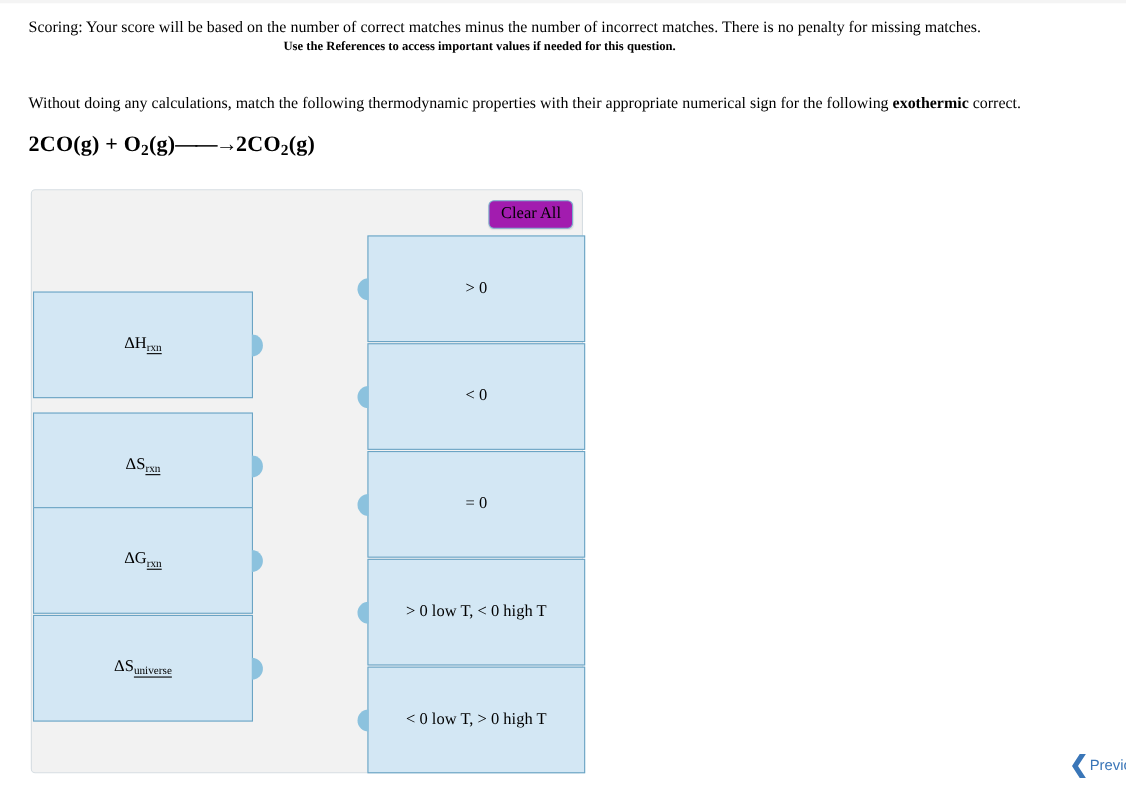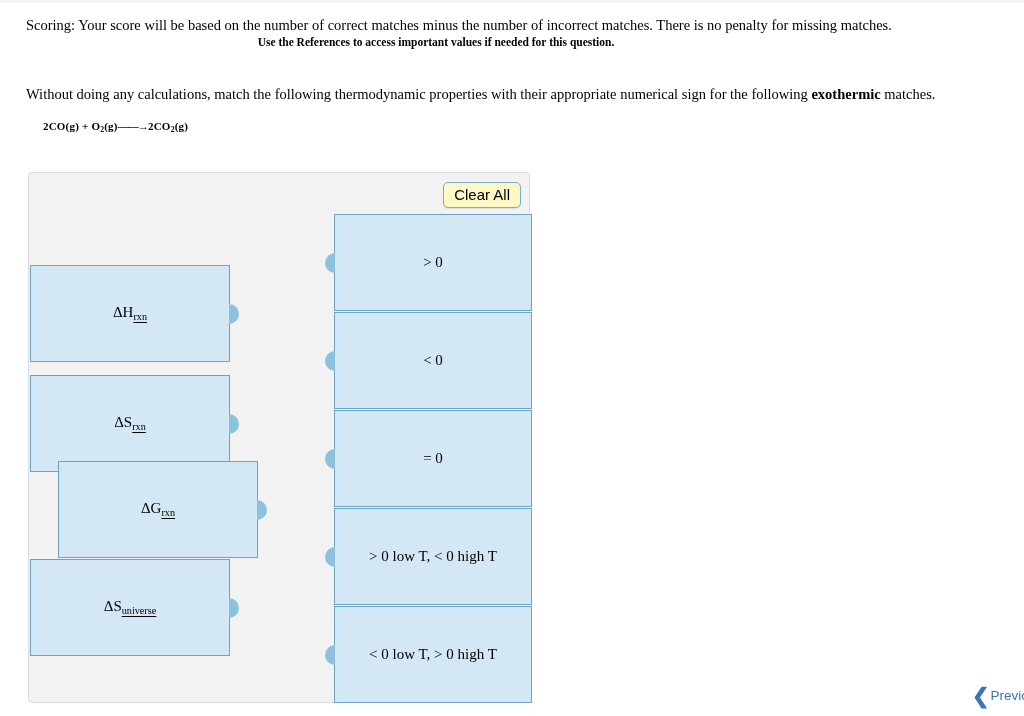--- a/index.html
+++ b/index.html
@@ -45,23 +45,23 @@
     position: absolute;
     left: 26px;
     top: 85px;
     font-size: 14.5px;
     line-height: 19px;
     white-space: nowrap;
   }
   .prompt-line b { font-weight: bold; margin-top: 48px; }
   .equation {
     position: absolute;
-    left: 43px;
+    left: 26px;
     top: 120px;
-    font-size: 11px;
+    font-size: 20px;
     font-weight: bold;
     letter-spacing: 0.2px;
   }
   .equation sub {
     font-size: 70%;
     vertical-align: -0.25em;
   }
   .arrow { letter-spacing: -0.08em; }
 
   
@@ -74,24 +74,24 @@
     background: #f2f2f2;
     border: 1px solid #d6dde2;
     border-radius: 4px;
     box-sizing: border-box;
   }
   .clear-all {
     position: absolute;
     right: 8px;
     top: 9px;
     padding: 3px 10px 4px 10px;
-    background: #fef9c3;
+    background: #a21caf;
     border: 1px solid #7badcd;
     border-radius: 5px;
-    font-family: Liberation Sans, sans-serif;
+    font-family: Liberation Serif, serif;
     font-size: 15px;
     color: #000;
     cursor: pointer;
     box-shadow: 0 1px 1px rgba(0,0,0,0.08);
   }
 
   
   .tile {
     position: absolute;
     background: #d3e7f4;
@@ -162,39 +162,39 @@
 </head>
 <body>
 
 <div class="topband"></div>
 
 <div class="scoring-line">Scoring: Your score will be based on the number of correct matches minus the number of incorrect matches. There is no penalty for missing matches.</div>
 
 <div class="refs-line">Use the References to access important values if needed for this question.</div>
 
 <div class="prompt-line">
-  <span>Without doing any calculations, match the following thermodynamic properties with their appropriate numerical sign for the following </span><b>exothermic</b><span> matches.</span>
+  <span>Without doing any calculations, match the following thermodynamic properties with their appropriate numerical sign for the following </span><b>exothermic</b><span> correct.</span>
 </div>
 
 <div class="equation">
   <span>2CO(g) + O</span><sub>2</sub><span>(g)</span><span class="arrow">——→</span><span>2CO</span><sub>2</sub><span>(g)</span>
 </div>
 
 <div class="match-panel">
 
   <div class="clear-all">Clear All</div>
 
   <div class="left-col">
     <div class="tile knob-right" style="top:92px;">
       <span class="label"><span>ΔH</span><sub>rxn</sub></span>
     </div>
     <div class="tile knob-right" style="top:202px;">
       <span class="label"><span>ΔS</span><sub>rxn</sub></span>
     </div>
-    <div class="tile knob-right" style="top:288px;margin-left:28px;">
+    <div class="tile knob-right" style="top:288px;">
       <span class="label"><span>ΔG</span><sub>rxn</sub></span>
     </div>
     <div class="tile knob-right" style="top:386px;">
       <span class="label"><span>ΔS</span><sub>universe</sub></span>
     </div>
   </div>
 
   <div class="right-col">
     <div class="tile knob-left" style="top:41px;">
       <span class="label">&gt; 0</span>

